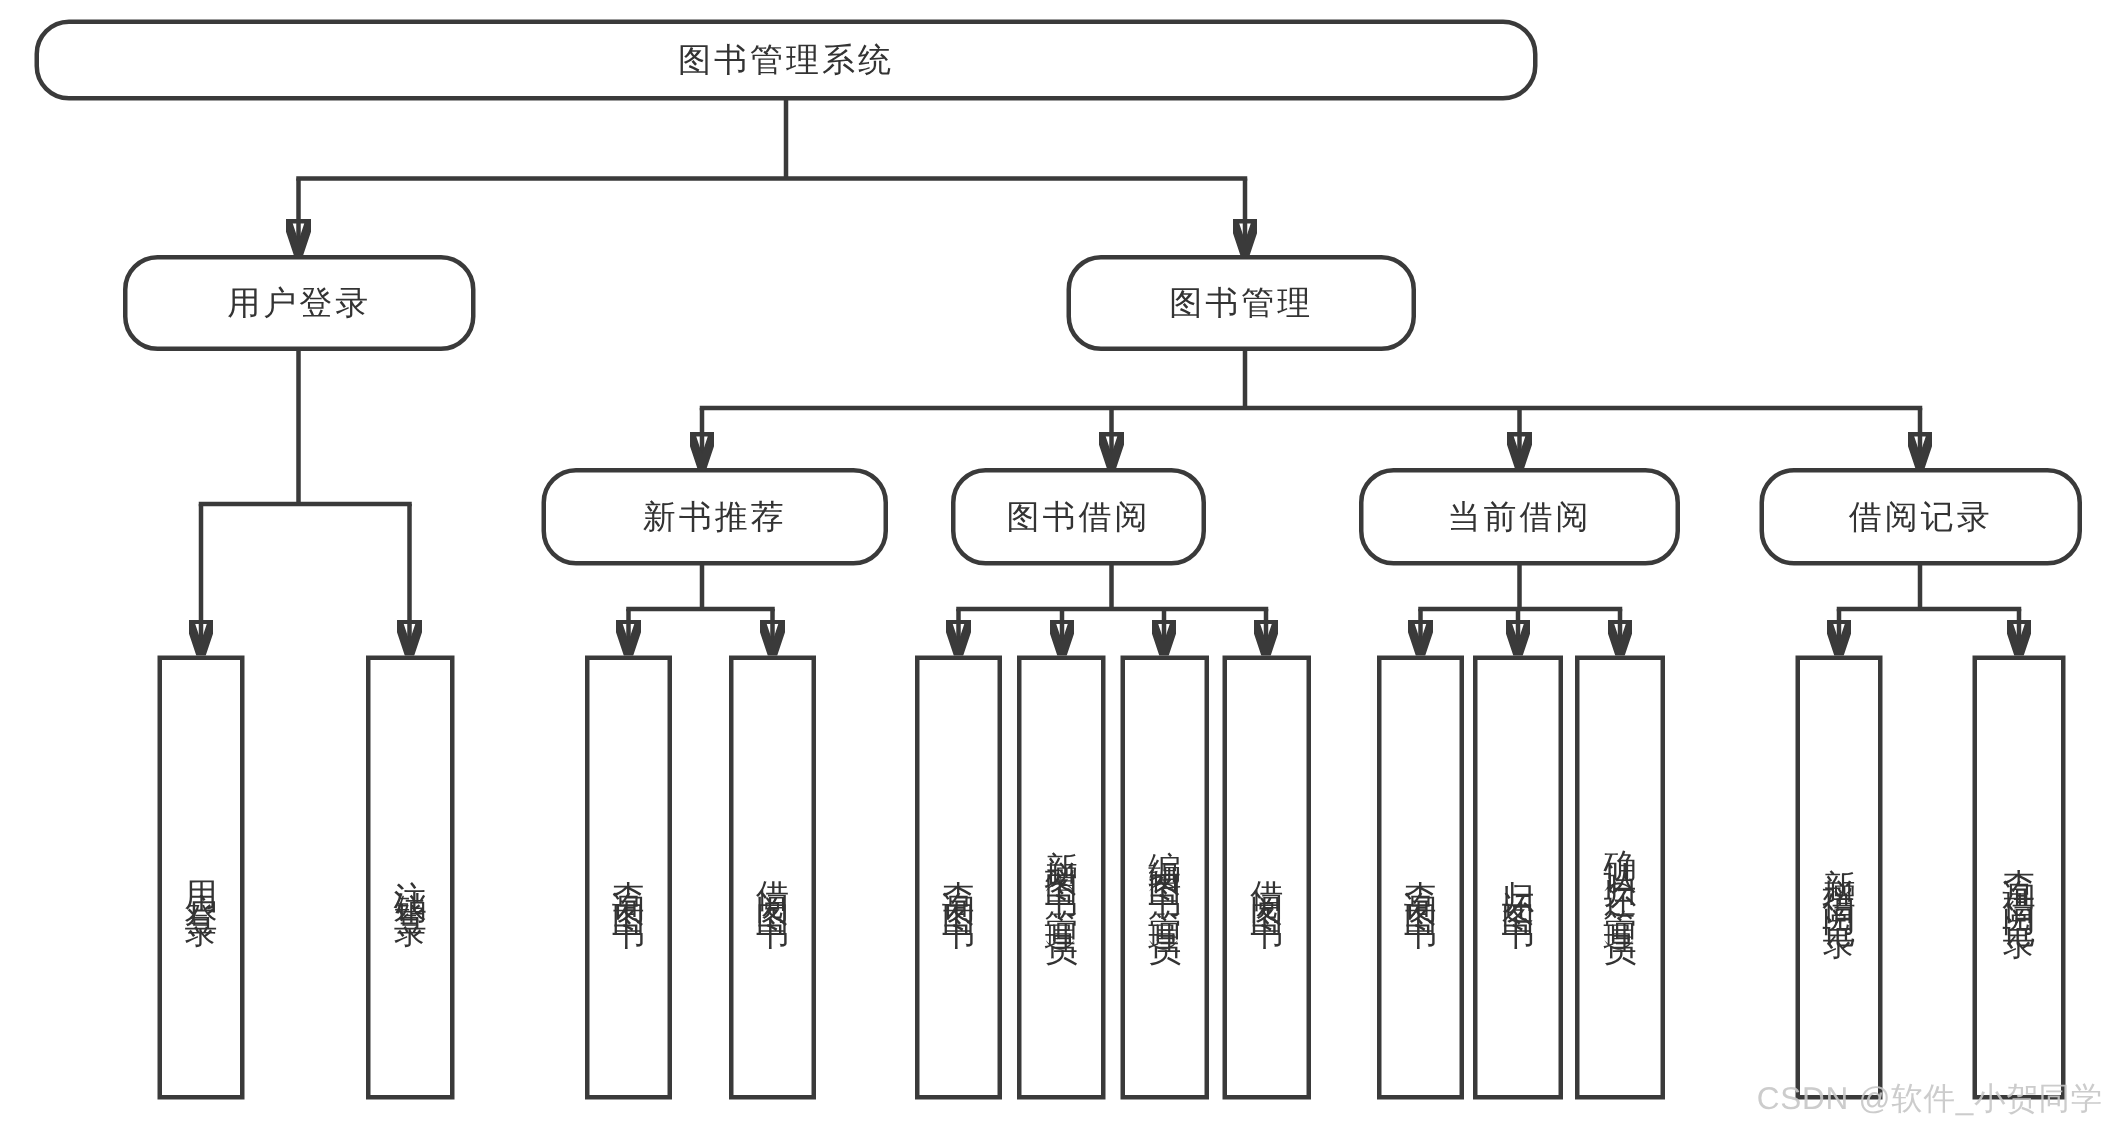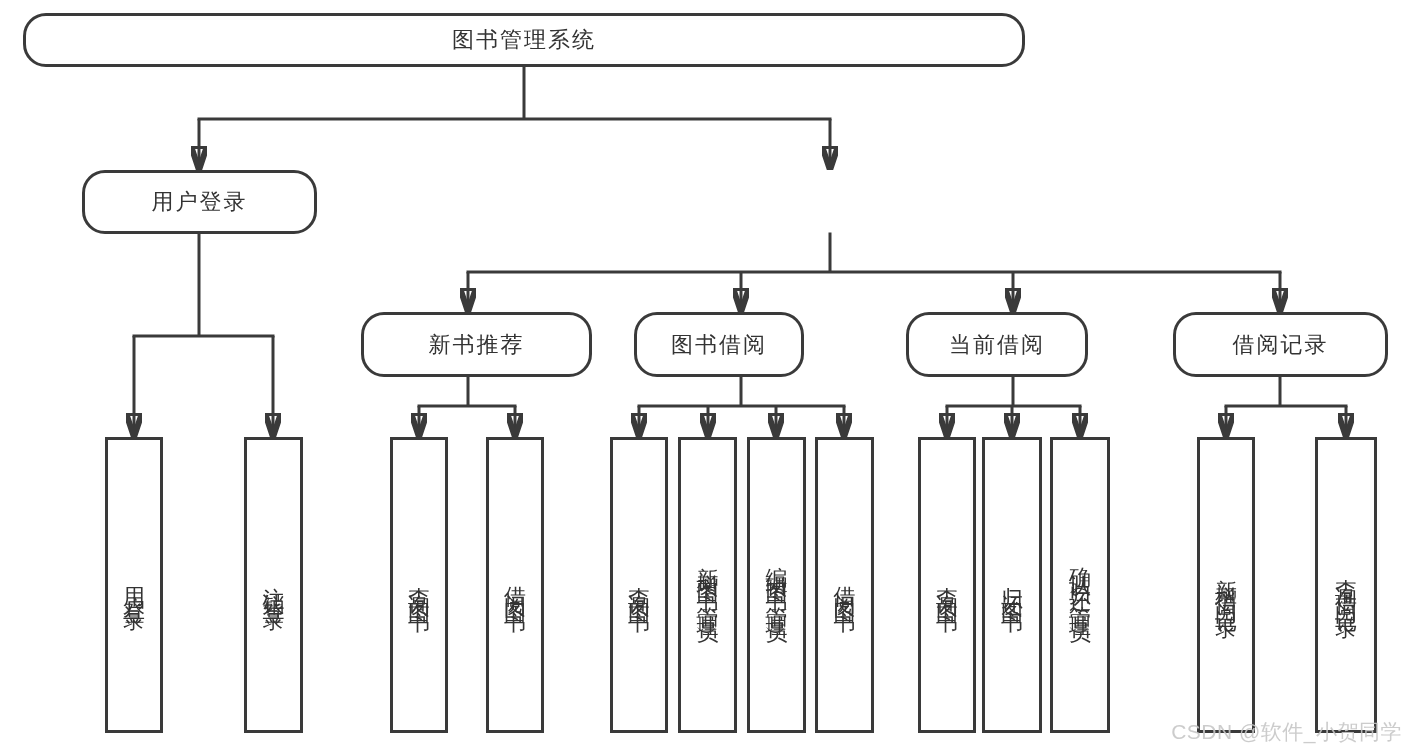--- a/index.html
+++ b/index.html
@@ -111,24 +111,25 @@
     <line x1="1080" y1="406" x2="1080" y2="433" marker-end="url(#arw)"></line>
 
     <path d="M1280,377 V406 M1226,406 H1346"></path>
     <line x1="1226" y1="406" x2="1226" y2="433" marker-end="url(#arw)"></line>
     <line x1="1346" y1="406" x2="1346" y2="433" marker-end="url(#arw)"></line>
   </svg>
 
   <div class="box hbox" style="left:23px; top:13px; width:1002px; height:54px;">图书管理系统</div>
 
   <div class="box hbox" style="left:82px; top:170px; width:235px; height:64px;">用户登录</div>
+  <div class="box hbox" style="left:711px; top:170px; width:233px; height:64px;">图书管理</div>
 
   <div class="box hbox" style="left:361px; top:312px; width:231px; height:65px;">新书推荐</div>
   <div class="box hbox" style="left:634px; top:312px; width:170px; height:65px;">图书借阅</div>
-  <div class="box hbox" style="left:906px; top:312px; width:182px; height:65px;">当前借阅</div>
+  <div class="box hbox" style="left:906px; top:312px; width:214px; height:65px;">当前借阅</div>
   <div class="box hbox" style="left:1173px; top:312px; width:215px; height:65px;">借阅记录</div>
 
   <div class="box leaf" style="left:105px; width:58px;">
     <span class="vtext">用户登录</span>
   </div>
   <div class="box leaf" style="left:244px; width:59px;">
     <span class="vtext">注销登录</span>
   </div>
 
   <div class="box leaf" style="left:390px; width:58px;">

